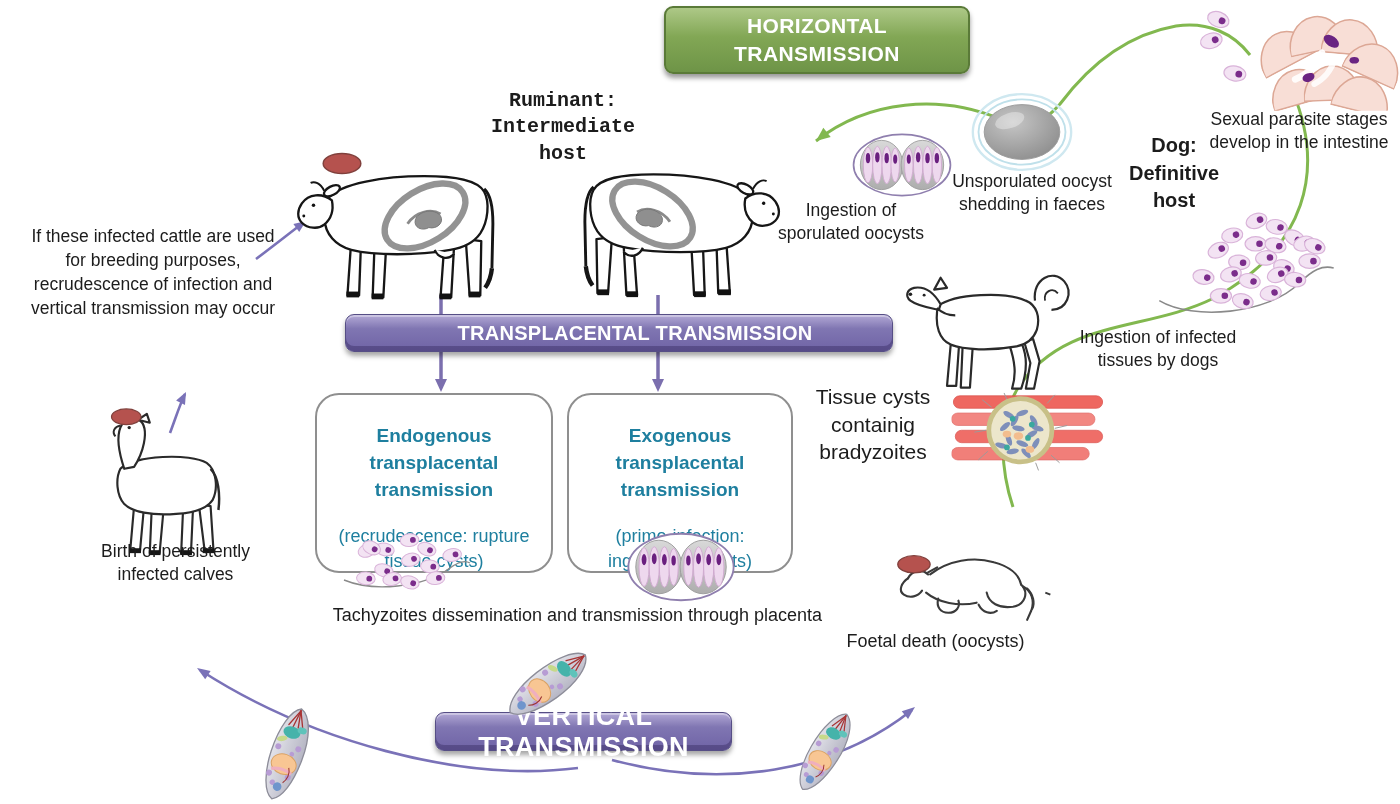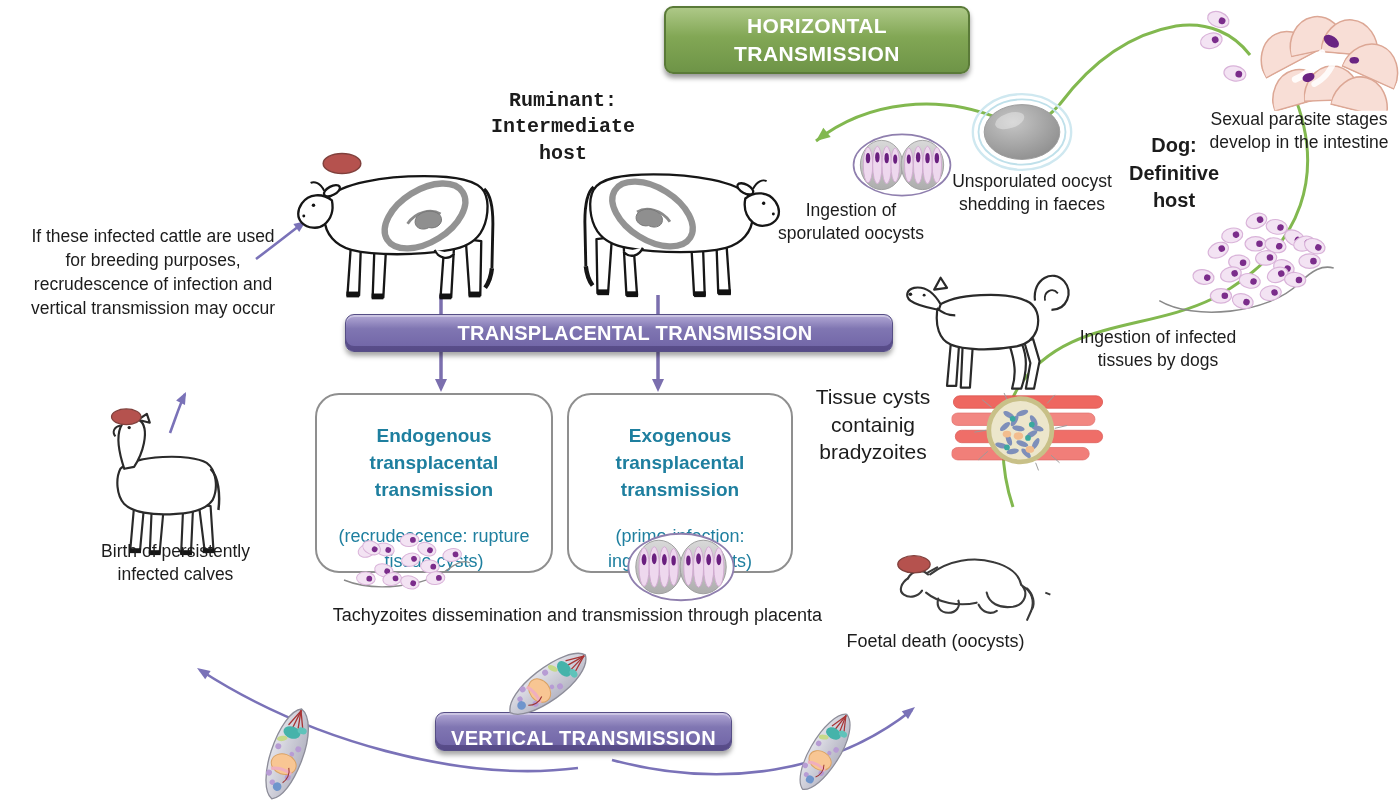--- a/index.html
+++ b/index.html
@@ -333,21 +333,21 @@
     <polygon points="0,0 -5,13 5,13" fill="#7a72b8" transform="translate(915,707) rotate(51)"></polygon>
     <polygon points="0,0 -5,12 5,12" fill="#7a72b8" transform="translate(306,221) rotate(54)"></polygon>
     <polygon points="0,0 -5,12 5,12" fill="#7a72b8" transform="translate(186,392) rotate(27)"></polygon>
   </svg>
 
   <div class="banner green" style="left:650px;top:6px;width:302px;height:64px;"><span>HORIZONTAL
 TRANSMISSION</span></div>
 
   <div class="banner purple" style="left:331px;top:314px;width:514px;height:36px;font-size:20px;padding-left:32px;"><span>TRANSPLACENTAL TRANSMISSION</span></div>
 
-  <div class="banner purple" style="left:421px;top:712px;width:295px;height:37px;font-size:20px;align-items:flex-end;"><span>VERTICAL TRANSMISSION</span></div>
+  <div class="banner purple" style="left:421px;top:712px;width:295px;height:37px;font-size:27px;"><span>VERTICAL TRANSMISSION</span></div>
 
   <div class="label b" style="left:432px;top:88px;width:262px;font-size:20px;font-family:Liberation Mono, monospace;">Ruminant:  Intermediate
 host</div>
 
   <div class="label b" style="left:1118px;top:132px;width:112px;font-size:20px;line-height:1.38;">Dog:
 Definitive
 host</div>
 
   <div class="label" style="left:0px;top:224px;width:306px;font-size:17.5px;line-height:1.38;">If these infected cattle are used
 for breeding purposes,

